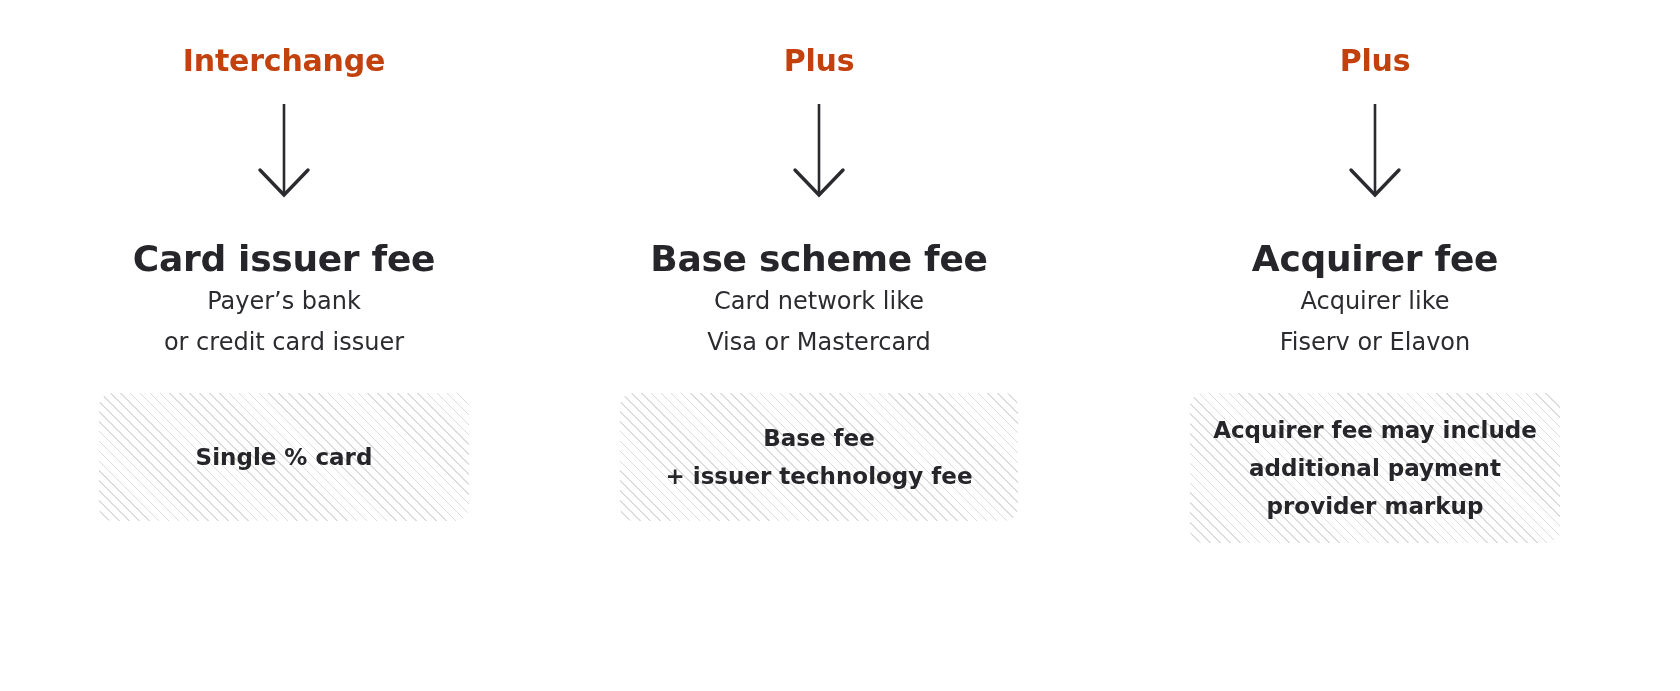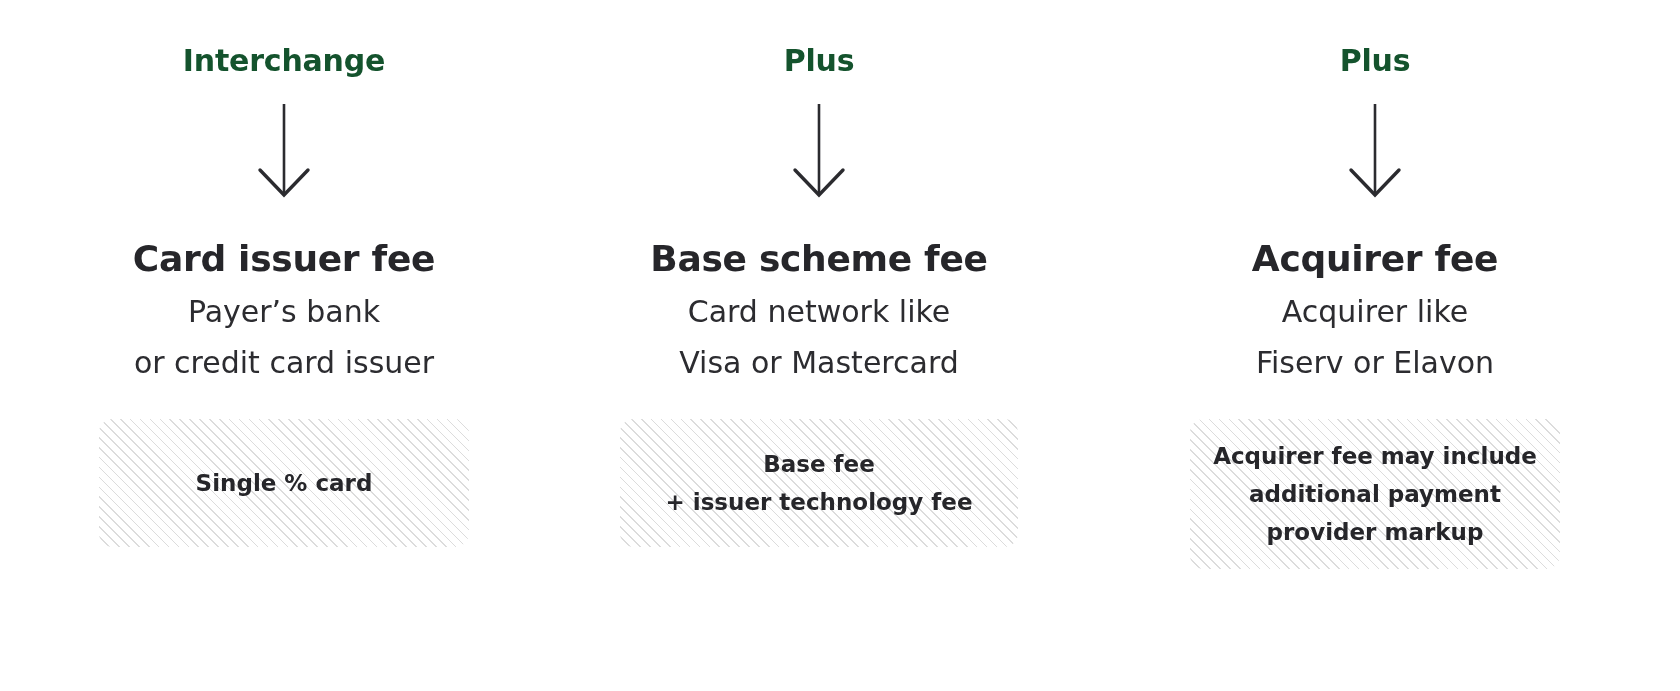--- a/index.html
+++ b/index.html
@@ -39,21 +39,21 @@
 
   .col-1 { width: 568px; padding-left: 0px; }
   .col-2 { width: 502px; }
   .col-3 { width: 610px; }
 
   .col-header {
     font-size: 30px;
     font-weight: bold;
     line-height: 1;
     letter-spacing: -0.2px;
-    color: #14532d;
+    color: #c2410c;
     white-space: nowrap;
   }
 
   .arrow-wrap {
     margin-top: 26px;
     height: 100px;
     display: flex;
     align-items: center;
     justify-content: center;
   }
@@ -65,22 +65,22 @@
     margin-top: 39px;
     font-size: 36px;
     font-weight: bold;
     line-height: 1;
     letter-spacing: -0.3px;
     color: #26262a;
     white-space: nowrap;
   }
 
   .fee-desc {
-    margin-top: 10px;
-    font-size: 30px;
+    margin-top: 4px;
+    font-size: 24px;
     font-weight: normal;
     line-height: 1.69;
     text-align: center;
     color: #2c2c30;
     white-space: nowrap;
   }
 
   .hatch-box {
     margin-top: 31px;
     border-radius: 14px;

